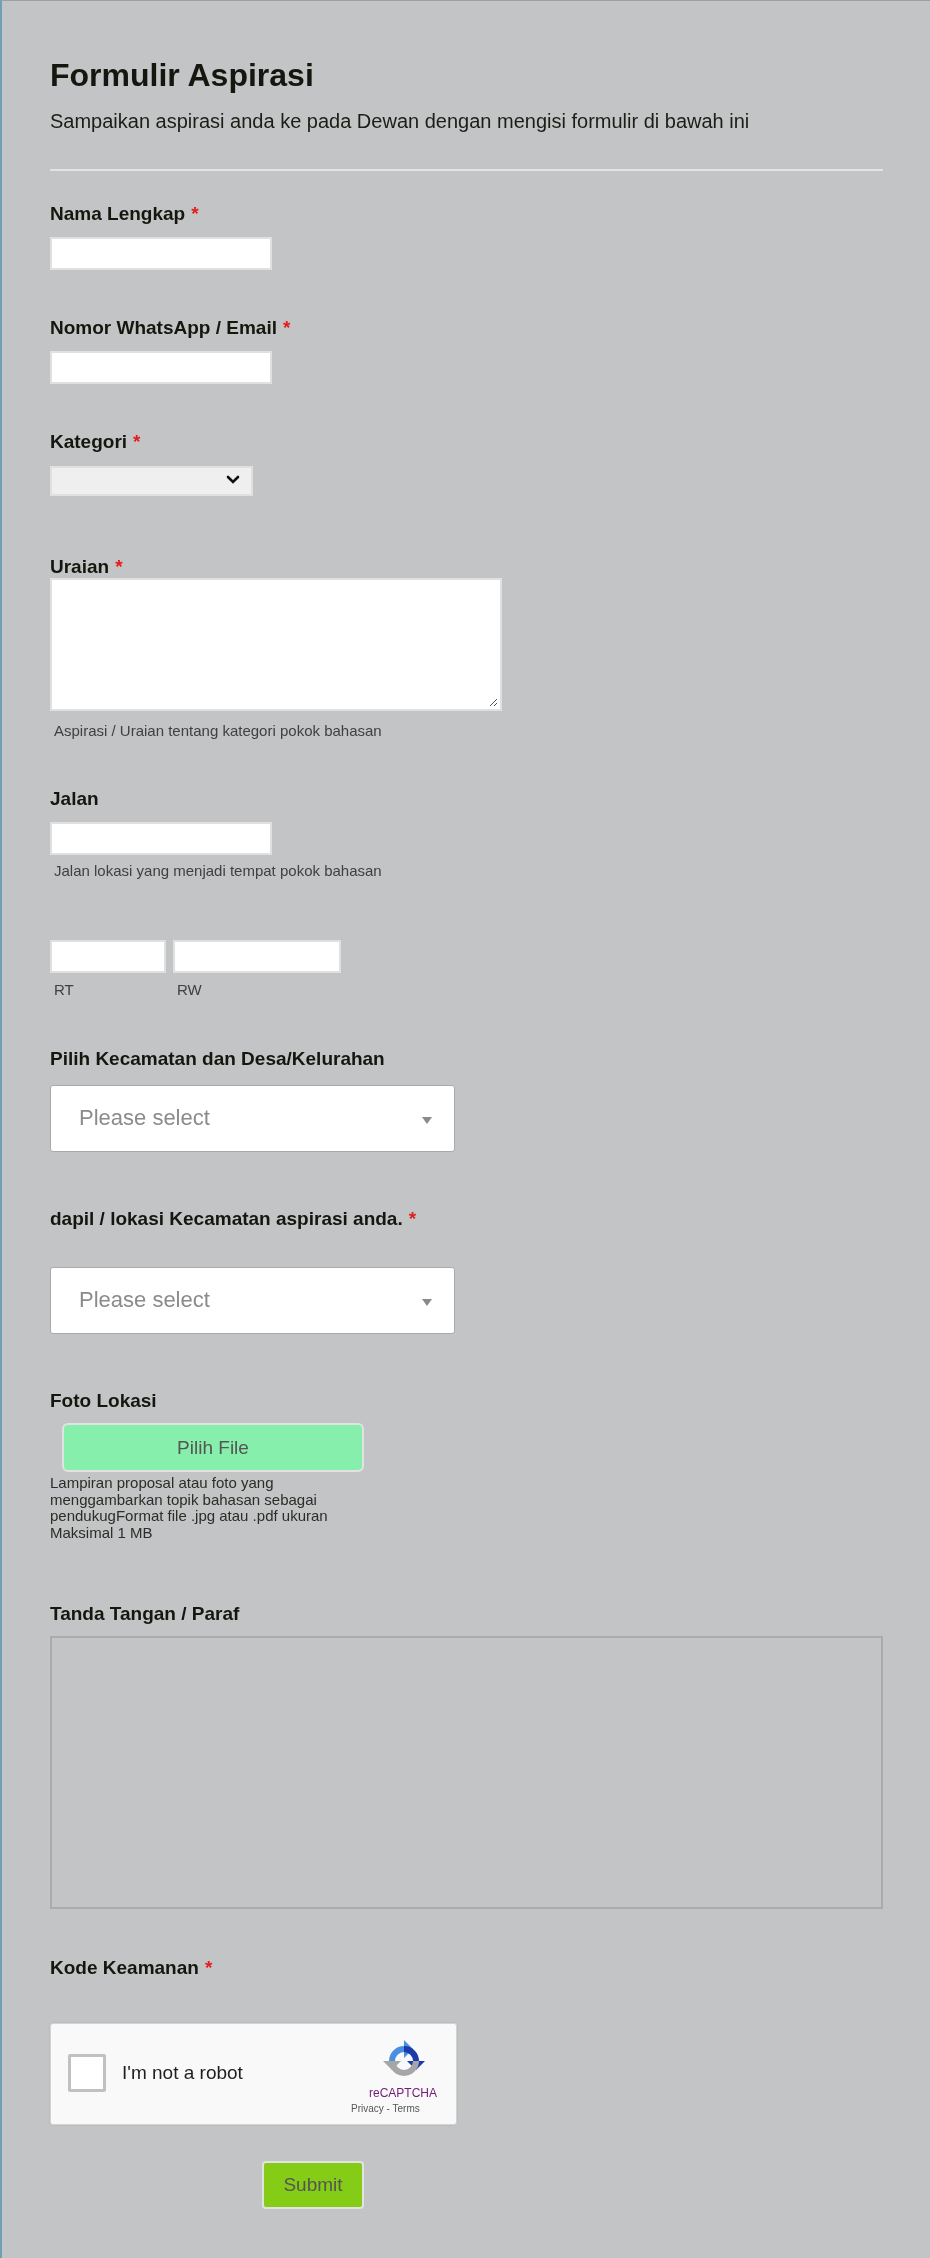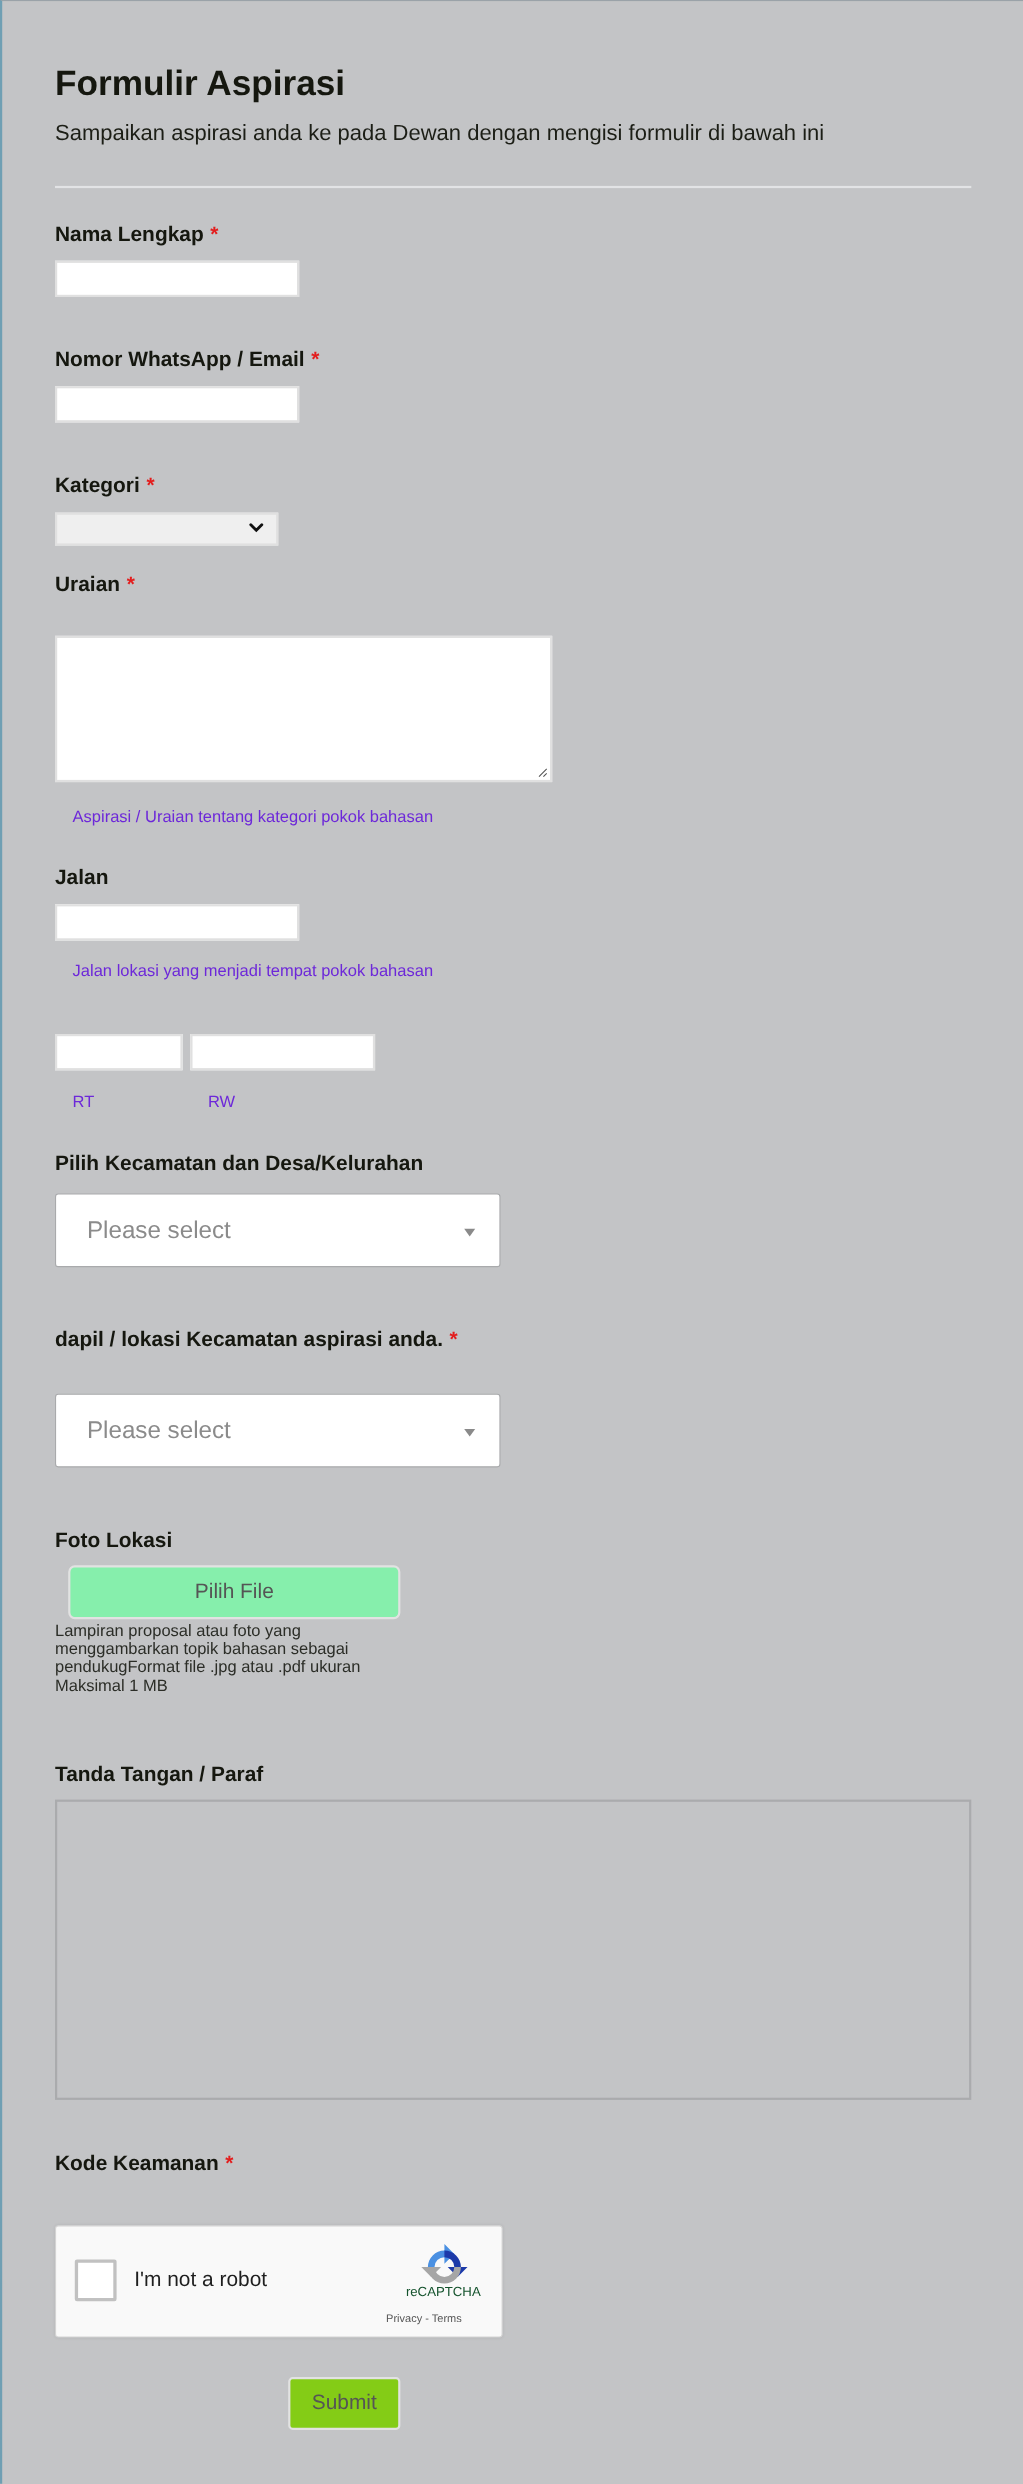--- a/index.html
+++ b/index.html
@@ -92,22 +92,22 @@
     }
     .textarea .grip {
       position: absolute;
       right: 2px; bottom: 2px;
       width: 10px; height: 10px;
     }
     .sublabel {
       position: absolute;
       left: 0;
       font-size: 15px;
-      color: #6d28d9;
-      margin: 16px;
+      color: #404040;
+      margin: 4px;
     }
     .dropdown {
       position: absolute;
       left: 0;
       width: 405px;
       height: 67px;
       background: #ffffff;
       border: 1px solid #a9aaac;
       border-radius: 3px;
     }
@@ -184,24 +184,24 @@
       color: #1f1f1f;
     }
     .captcha .logo {
       position: absolute;
       left: 330px; top: 14px;
       width: 46px; height: 46px;
     }
     .captcha .brand {
       position: absolute;
       left: 300px; width: 104px;
-      top: 52px;
+      top: 62px;
       text-align: center;
       font-size: 12px;
-      color: #14532d;
+      color: #701a75;
     }
     .captcha .links {
       position: absolute;
       left: 300px; width: 104px;
       top: 79px;
       font-size: 10px;
       color: #555;
     }
     .submit {
       position: absolute;
@@ -239,21 +239,21 @@
 
   <div class="label" style="top:429px;">
     <span>Kategori</span><span class="req">*</span>
   </div>
   <div class="native-select" style="top:465px;">
     <svg class="chev" viewBox="0 0 18 18">
       <path d="M4 6 L9 11 L14 6" stroke="#111" stroke-width="2.6" fill="none" stroke-linecap="round"></path>
     </svg>
   </div>
 
-  <div class="label" style="top:519px;text-align:right;">
+  <div class="label" style="top:554px;text-align:right;">
     <span>Uraian</span><span class="req">*</span>
   </div>
   <div class="textarea" style="top:577px;">
     <svg class="grip" viewBox="0 0 10 10">
       <path d="M9 2 L2 9 M9 6 L6 9" stroke="#555" stroke-width="1"></path>
     </svg>
   </div>
   <p class="sublabel" style="top:717px;">Aspirasi / Uraian tentang kategori pokok bahasan</p>
 
   <div class="label" style="top:786px;">

